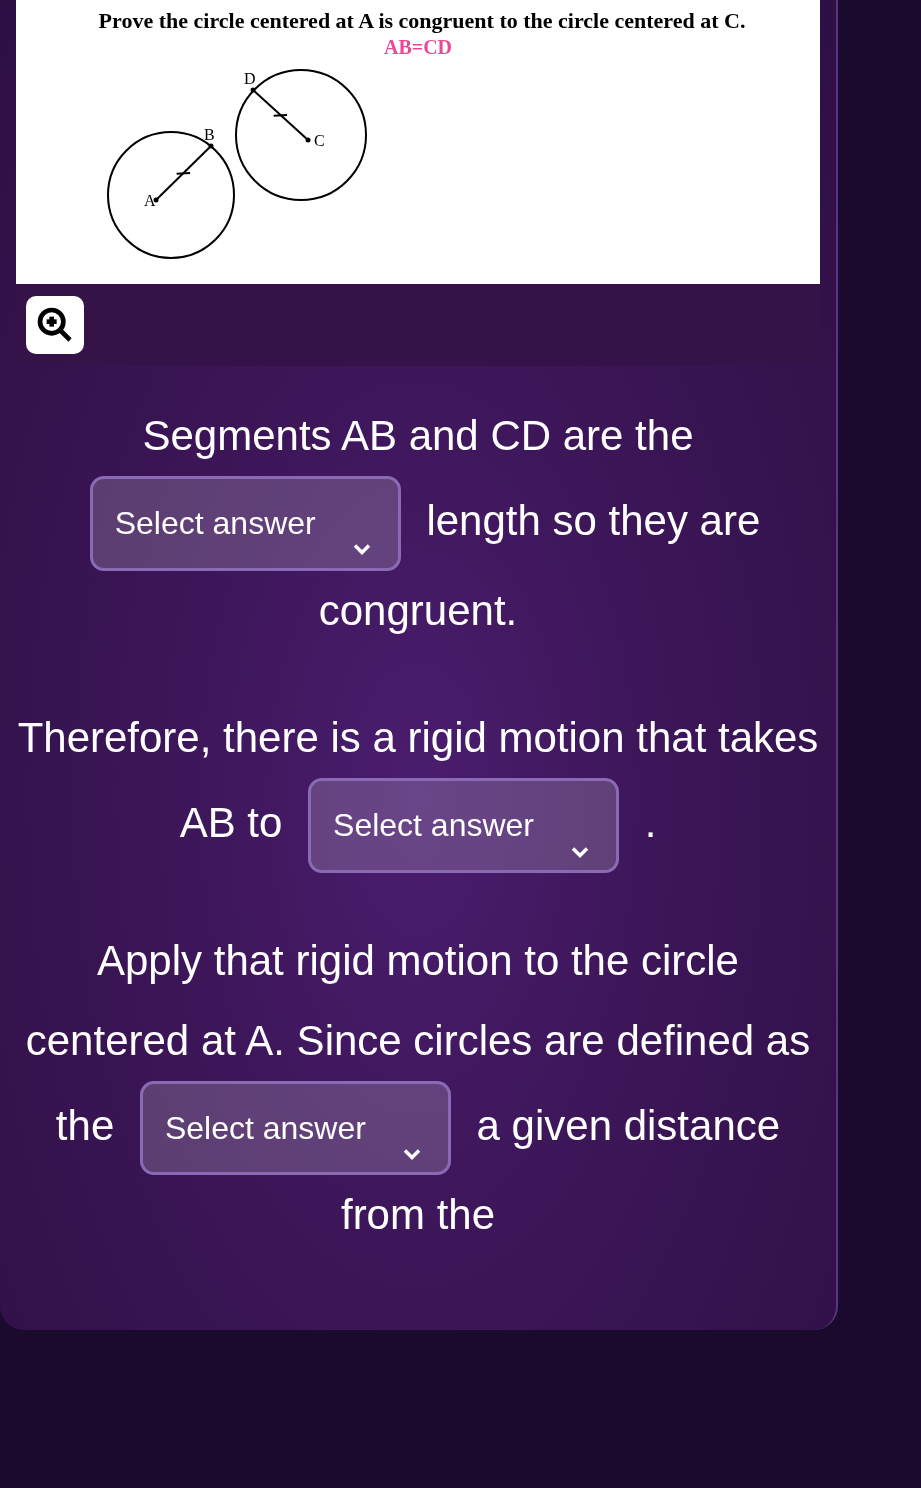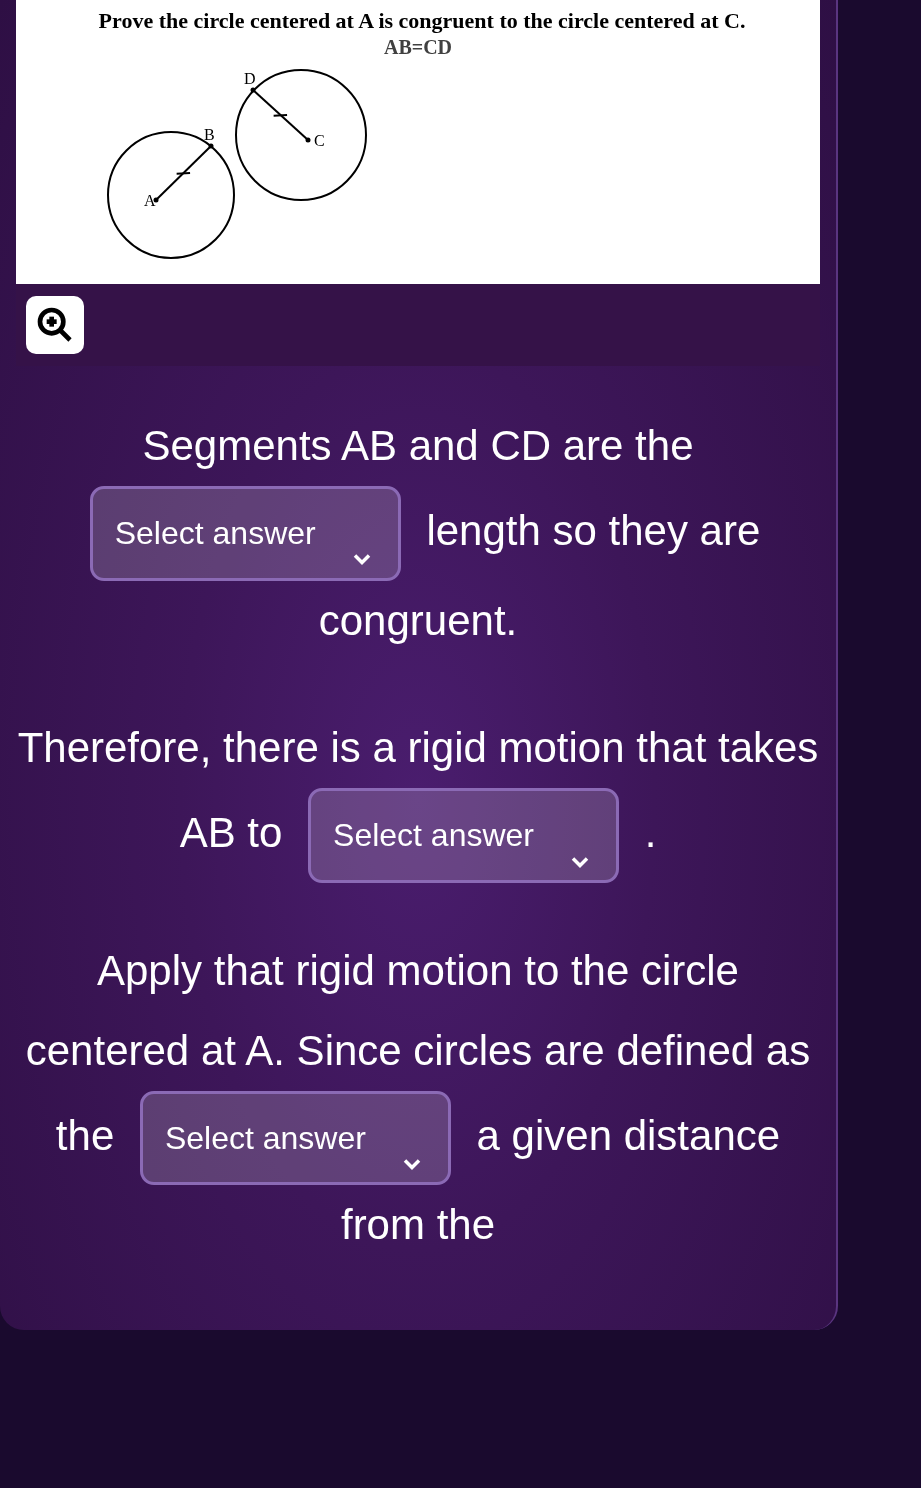--- a/index.html
+++ b/index.html
@@ -41,21 +41,21 @@
   }
   .problem-subtitle {
     position: absolute;
     top: 36px;
     left: 0;
     right: 0;
     text-align: center;
     font-family: 'Comic Sans MS', cursive;
     font-weight: bold;
     font-size: 20px;
-    color: #404040;
+    color: #ec4899;
   }
   .circles-svg {
     position: absolute;
     top: 50px;
     left: 70px;
     width: 300px;
     height: 230px;
   }
   .image-toolbar {
     margin: 0 16px;
@@ -70,21 +70,21 @@
     height: 58px;
     background: #ffffff;
     border-radius: 10px;
     display: flex;
     align-items: center;
     justify-content: center;
     cursor: pointer;
   }
   .zoom-btn svg { width: 40px; height: 40px; }
   .content {
-    padding: 40px 16px 0 16px;
+    padding: 30px 16px 0 16px;
     color: #ffffff;
     font-size: 42px;
     line-height: 1.9;
     text-align: center;
   }
   .paragraph {
     margin-bottom: 48px;
   }
   .select-wrap {
     display: inline-flex;

